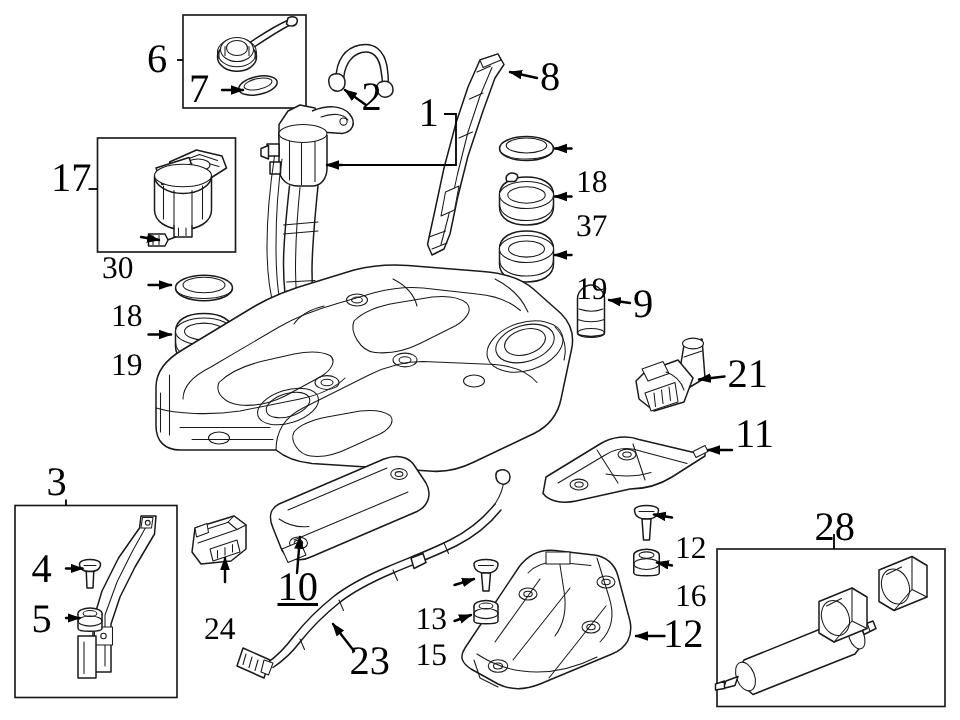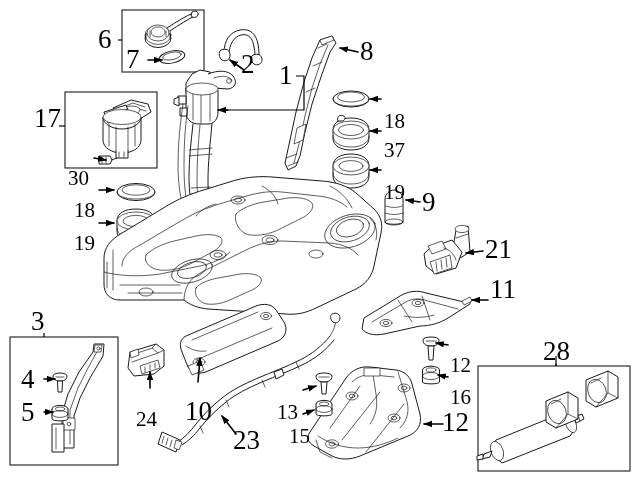--- a/index.html
+++ b/index.html
@@ -441,26 +441,26 @@
 
   <div class="lbl n-lg" style="left:279px;top:62px;">1</div>
   <div class="lbl n-lg" style="left:241px;top:51px;">2</div>
   <div class="lbl n-lg" style="left:31px;top:308px;">3</div>
   <div class="lbl n-lg" style="left:21px;top:366px;">4</div>
   <div class="lbl n-lg" style="left:21px;top:399px;">5</div>
   <div class="lbl n-lg" style="left:98px;top:26px;">6</div>
   <div class="lbl n-lg" style="left:126px;top:46px;">7</div>
   <div class="lbl n-lg" style="left:360px;top:38px;">8</div>
   <div class="lbl n-lg" style="left:422px;top:189px;">9</div>
-  <div class="lbl n-lg" style="left:185px;top:398px;">10</div>
+  <div class="lbl n-lg" style="left:185px;top:378px;text-decoration:underline;">10</div>
   <div class="lbl n-lg" style="left:490px;top:276px;">11</div>
   <div class="lbl n-lg" style="left:442px;top:409px;">12</div>
   <div class="lbl n-md" style="left:277px;top:379px;">13</div>
   <div class="lbl n-md" style="left:450px;top:332px;">12</div>
-  <div class="lbl n-md" style="left:289px;top:403px;">15</div>
+  <div class="lbl n-md" style="left:277px;top:403px;">15</div>
   <div class="lbl n-md" style="left:450px;top:364px;">16</div>
   <div class="lbl n-lg" style="left:34px;top:105px;">17</div>
   <div class="lbl n-md" style="left:74px;top:177px;">18</div>
   <div class="lbl n-md" style="left:74px;top:210px;">19</div>
   <div class="lbl n-md" style="left:68px;top:145px;">30</div>
   <div class="lbl n-lg" style="left:485px;top:236px;">21</div>
   <div class="lbl n-md" style="left:384px;top:117px;">37</div>
   <div class="lbl n-lg" style="left:233px;top:427px;text-align:right;">23</div>
   <div class="lbl n-md" style="left:136px;top:386px;">24</div>
   <div class="lbl n-lg" style="left:543px;top:338px;">28</div>

